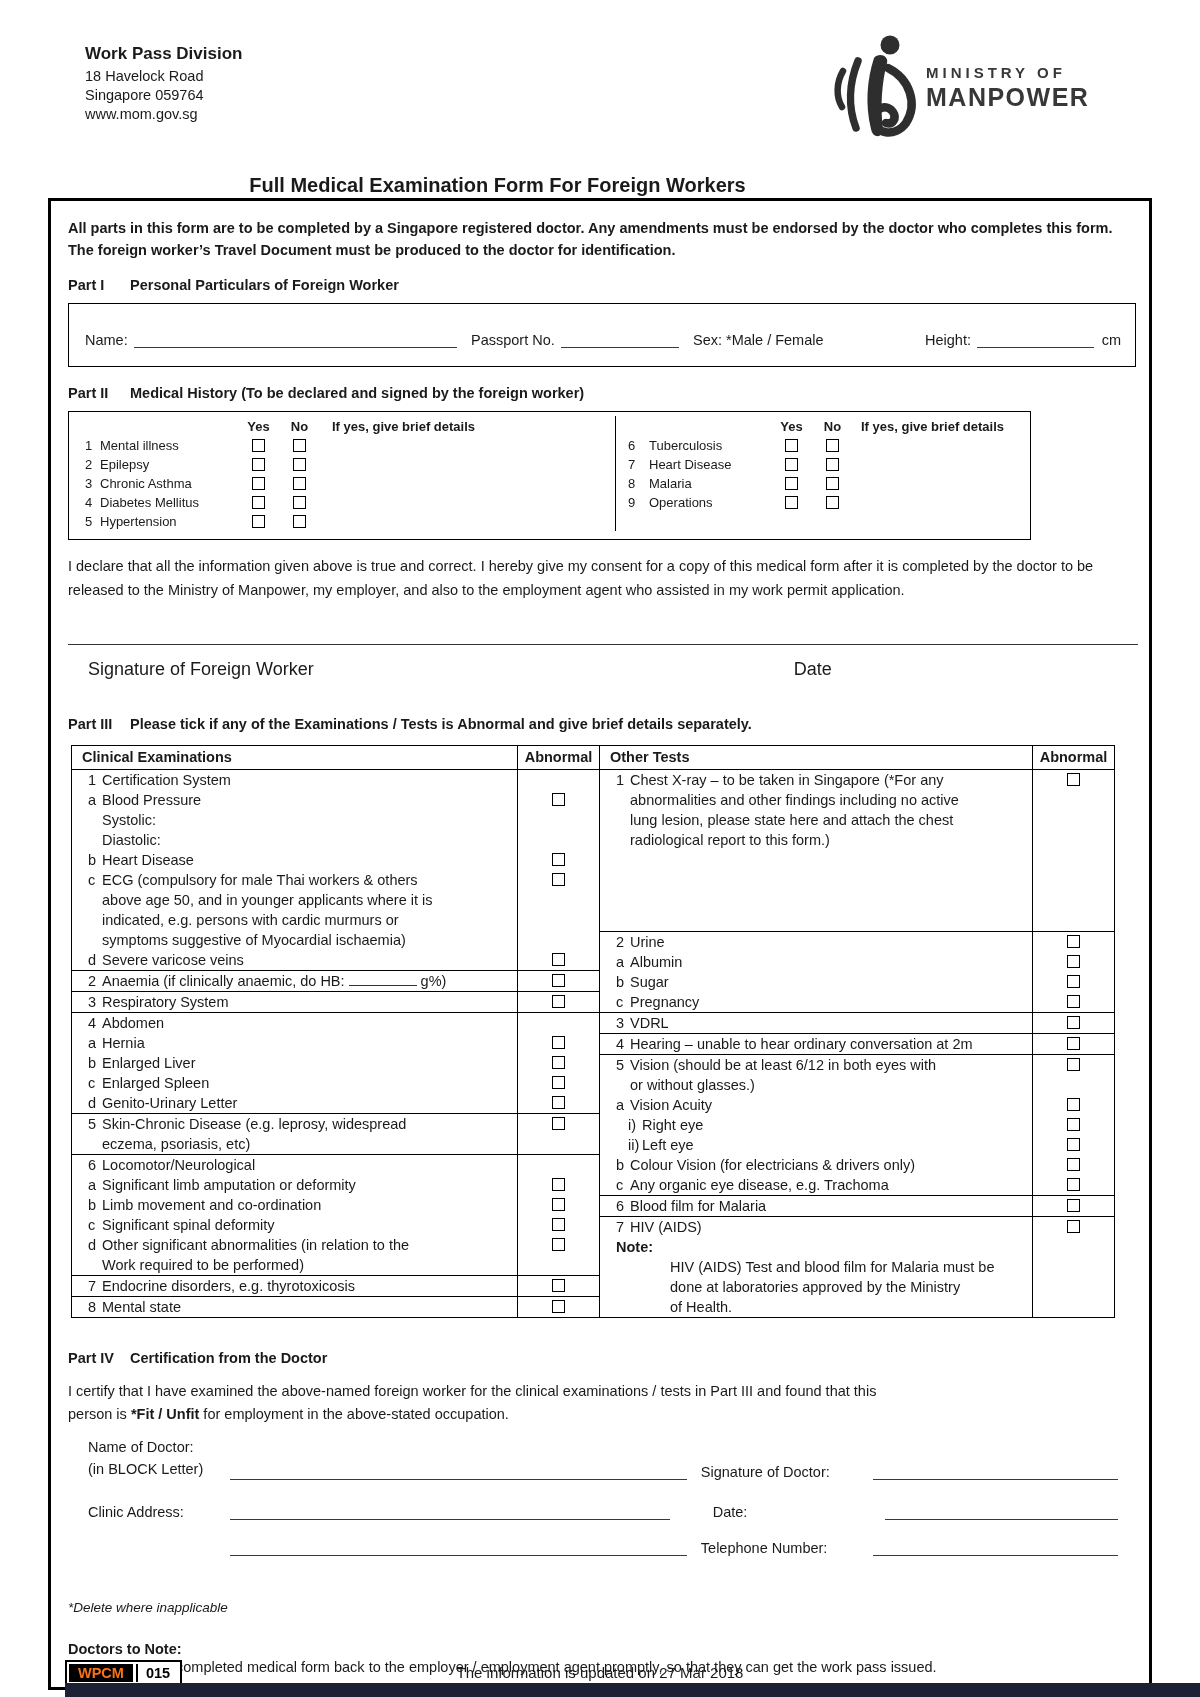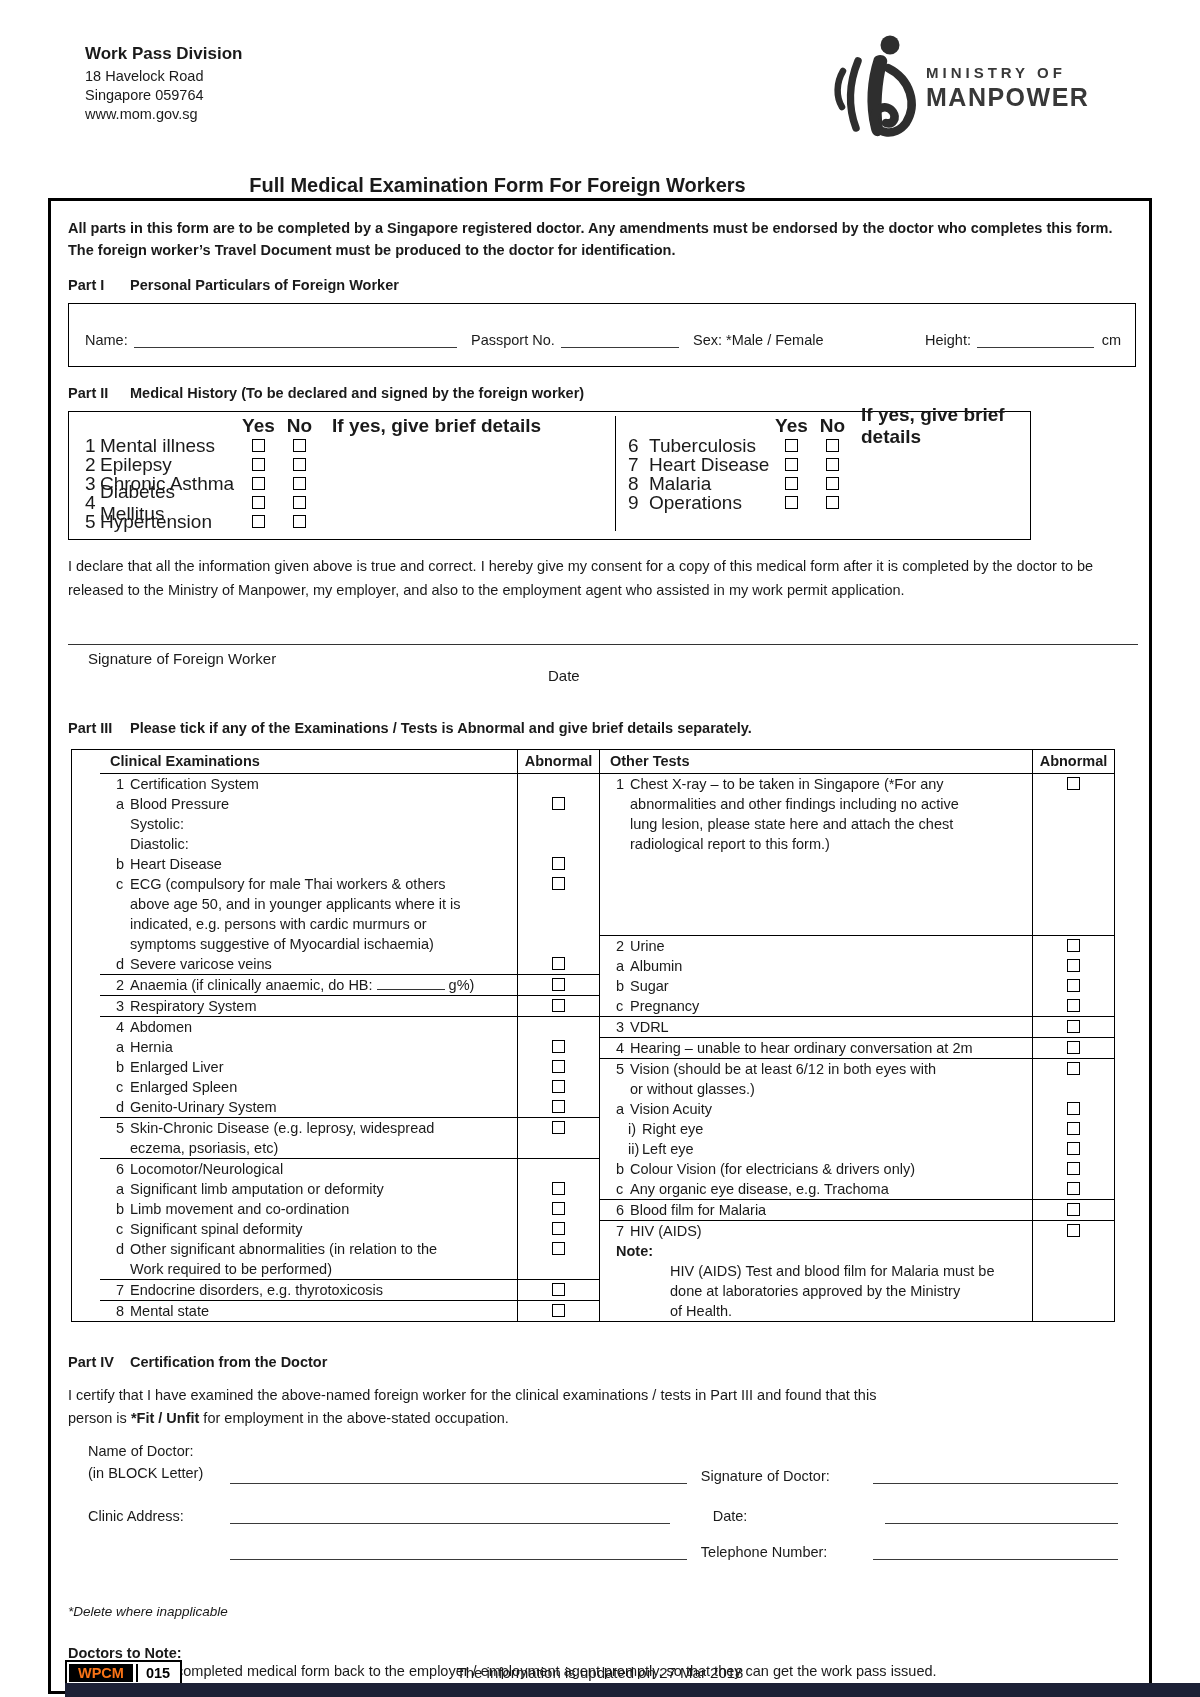--- a/index.html
+++ b/index.html
@@ -37,45 +37,45 @@
   .p1-c2 { width:208px; display:flex; align-items:flex-end; margin-left:14px; }
   .p1-c3 { width:222px; margin-left:14px; }
   .p1-c4 { flex:1; display:flex; align-items:flex-end; margin-left:10px; }
   .uline { border-bottom:1.5px solid #3a3a3a; height:12px; }
   .grow { flex:1; margin-left:6px; }
   .unit { margin-left:8px; }
 
   
   .ph2 { margin-top:18px; }
   .p2-box { margin-top:10px; width:963px; border:1.5px solid #000; display:flex; padding:4px 0 8px 0; }
-  .p2-col { font-size:19px; }
+  .p2-col { font-size:13px; }
   .p2-col-left { width:547px; border-right:1px solid #000; }
   .p2-col-right { flex:1; }
   .p2-row { display:flex; align-items:center; height:19px; }
   .p2-head { font-weight:bold; height:20px; }
   .p2-col-left .p2-num { width:31px; padding-left:16px; flex:none; }
   .p2-col-left .p2-lbl { width:138px; flex:none; }
   .p2-col-left .p2-details { flex:1; padding-left:12px; }
   .p2-col-right .p2-num { width:33px; padding-left:12px; flex:none; }
   .p2-col-right .p2-lbl { width:122px; flex:none; }
   .p2-col-right .p2-details { flex:1; padding-left:8px; }
   .p2-cbcol { width:41px; flex:none; display:flex; justify-content:center; }
   .cb { display:inline-block; width:13px; height:13px; border:1.5px solid #000; background:#fff; }
 
   .declaration { margin-top:14px; font-size:14.5px; line-height:24px; width:1068px; }
   .sig-line { margin-top:42px; border-top:1.5px solid #333; width:1070px; }
-  .sig-labels { display:flex; font-size:15px; margin-top:5px;flex-direction:column; }
+  .sig-labels { display:flex; font-size:18px; margin-top:14px; }
   .sig-left { margin-left:20px; }
   .sig-date { margin-left:480px; }
 
   
   .ph3 { margin-top:36px; }
   .p3-table { margin-top:13px; display:flex; align-items:stretch; width:1044px; margin-left:3px; }
   .p3-half { display:flex; flex-direction:column; font-size:14.5px; }
-  .p3-half-left { width:528px; border:1.5px solid #000; border-right:none;padding-left:28px; }
+  .p3-half-left { width:528px; border:1.5px solid #000; border-right:none; }
   .p3-half-right { width:516px; border:1.5px solid #000; }
   .p3-headrow { display:flex; font-weight:bold; height:24px; line-height:23px; border-bottom:1px solid #000; }
   .p3-headmain { flex:1; padding-left:10px; }
   .p3-headabn { width:82px; flex:none; border-left:1px solid #000; text-align:center; }
   .p3-body { display:flex; flex-direction:column; flex:1; }
   .p3-group { }
   .p3-group + .p3-group { border-top:1px solid #000; }
   .p3-group-grow { flex:1; }
   .p3-line { display:flex; align-items:flex-start; line-height:20px; min-height:20px; }
   .p3-num { width:30px; padding-left:16px; flex:none; }
@@ -412,21 +412,21 @@
               </div>
             <div class="p3-line">
                 <span class="p3-num">c</span>
                 <span class="p3-txt">Enlarged Spleen</span>
                 <span class="p3-abn">
                   <span class="cb"></span>
                 </span>
               </div>
             <div class="p3-line">
                 <span class="p3-num">d</span>
-                <span class="p3-txt">Genito-Urinary System</span>
+                <span class="p3-txt">Genito-Urinary Letter</span>
                 <span class="p3-abn">
                   <span class="cb"></span>
                 </span>
               </div>
           </div>
           <div class="p3-group">
             <div class="p3-line">
                 <span class="p3-num">5</span>
                 <span class="p3-txt">Skin-Chronic Disease (e.g. leprosy, widespread</span>
                 <span class="p3-abn">

